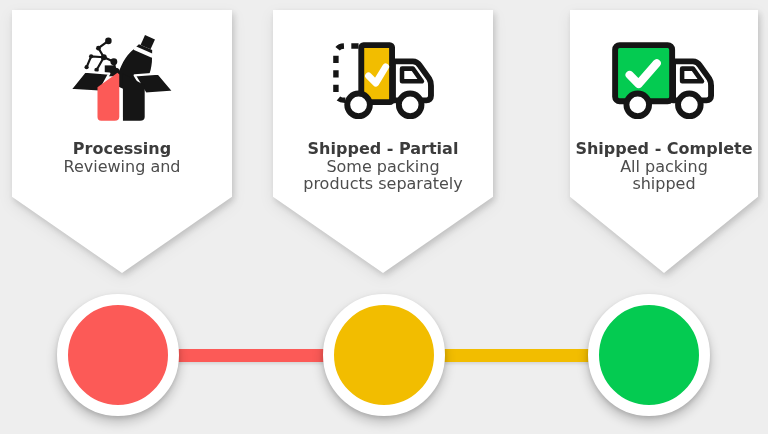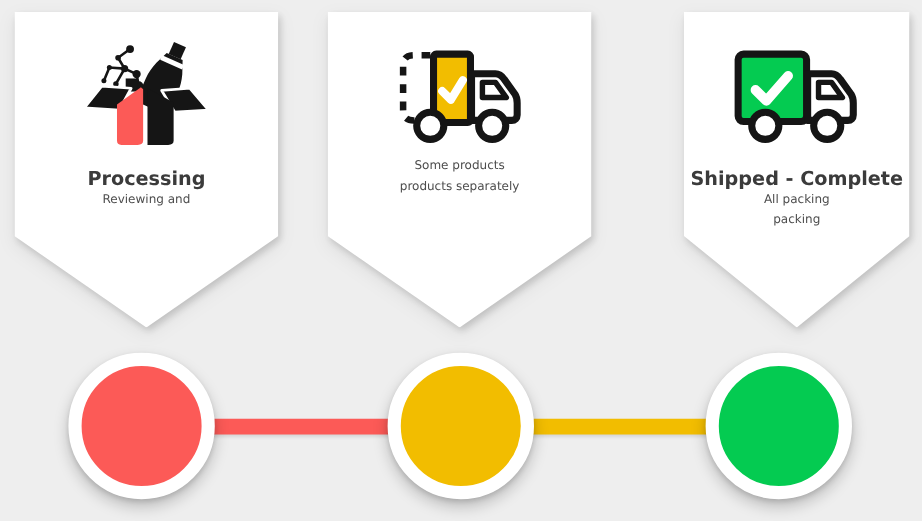--- a/index.html
+++ b/index.html
@@ -24,21 +24,21 @@
   .pennant-shadow.p1{left:12px;} .pennant-shadow.p2{left:273px;} .pennant-shadow.p3{left:538px;padding-left:32px;}
   .pennant{
     width:100%;height:100%;background:var(--c-card);
     clip-path:polygon(0 0,100% 0,100% 71%,50% 100%,0 71%);
     display:flex;flex-direction:column;align-items:center;text-align:center;
   }
   .icon-area{height:102px;margin-top:18px;display:flex;align-items:center;justify-content:center;}
   .stage-title{
     margin-top:10px;font-size:16px;font-weight:bold;color:var(--c-title_text);line-height:18px;
   }
-  .stage-subtitle{font-size:10px;color:var(--c-subtitle_text);line-height:17px;}
+  .stage-subtitle{font-size:16px;color:var(--c-subtitle_text);line-height:17px;}
 
   
   .connector{
     position:absolute;height:13px;top:349px;z-index:1;border-radius:2px;
     box-shadow:0 2px 3px rgba(0,0,0,0.10);
   }
   .connector.c1{left:120px;width:264px;}
   .connector.c2{left:386px;width:263px;}
   .dot{
     position:absolute;top:294px;width:122px;height:122px;z-index:2;
@@ -92,40 +92,41 @@
         <svg width="172" height="91" viewBox="0 0 190 100">
           <path d="M68 13 H53 C46 13 43 16 43 23 V63 C43 70 46 73 53 73 H59" fill="none" stroke="var(--c-ink)" stroke-width="6" stroke-dasharray="8 8"></path>
           <rect x="71" y="12" width="34" height="63" rx="2.5" fill="var(--c-yellow)" stroke="var(--c-ink)" stroke-width="6.5" stroke-linejoin="round"></rect>
           <path d="M79 46 L87 54 L98 36" fill="none" stroke="var(--c-check)" stroke-width="7.5" stroke-linecap="round" stroke-linejoin="round"></path>
           <path d="M106 30 H128 C132 30 134 32 136 35 L146 49 C148 52 148 54 148 57 V68 C148 71 146 73 143 73 H106 Z" fill="#fff" stroke="var(--c-ink)" stroke-width="6.5" stroke-linejoin="round"></path>
           <path d="M116 38 H128 L138 52 H116 Z" fill="#fff" stroke="var(--c-ink)" stroke-width="5" stroke-linejoin="round"></path>
           <circle cx="68" cy="78" r="12.5" fill="#fff" stroke="var(--c-ink)" stroke-width="6.5"></circle>
           <circle cx="125" cy="78" r="12.5" fill="#fff" stroke="var(--c-ink)" stroke-width="6.5"></circle>
         </svg>
       </div>
-      <div class="stage-subtitle">Some products</div>
+      <div class="stage-title">Shipped - Partial</div>
+      <div class="stage-subtitle">Some packing</div>
       <div class="stage-subtitle">products separately</div>
     </div>
   </div>
 
   <div class="pennant-shadow p3">
     <div class="pennant">
       <div class="icon-area">
         <svg width="172" height="91" viewBox="0 0 190 100">
           <rect x="41" y="12" width="63" height="62" rx="5" fill="var(--c-green)" stroke="var(--c-ink)" stroke-width="6.5" stroke-linejoin="round"></rect>
           <path d="M57 45 L67 55 L87 32" fill="none" stroke="var(--c-check)" stroke-width="9" stroke-linecap="round" stroke-linejoin="round"></path>
           <path d="M105 30 H127 C131 30 133 32 135 35 L145 49 C147 52 147 54 147 57 V68 C147 71 145 73 142 73 H105 Z" fill="#fff" stroke="var(--c-ink)" stroke-width="6.5" stroke-linejoin="round"></path>
           <path d="M115 38 H127 L137 52 H115 Z" fill="#fff" stroke="var(--c-ink)" stroke-width="5" stroke-linejoin="round"></path>
           <circle cx="66" cy="78" r="12.5" fill="#fff" stroke="var(--c-ink)" stroke-width="6.5"></circle>
           <circle cx="123" cy="78" r="12.5" fill="#fff" stroke="var(--c-ink)" stroke-width="6.5"></circle>
         </svg>
       </div>
       <div class="stage-title">Shipped - Complete</div>
       <div class="stage-subtitle">All packing</div>
-      <div class="stage-subtitle">packing</div>
+      <div class="stage-subtitle">shipped</div>
     </div>
   </div>
 
   <div>
     <div class="connector c1" style="background: rgb(252, 90, 87);"></div>
     <div class="connector c2" style="background: rgb(242, 189, 0);"></div>
     <div class="dot d1" style="background: rgb(252, 90, 87);"></div>
     <div class="dot d2" style="background: rgb(242, 189, 0);"></div>
     <div class="dot d3" style="background: rgb(4, 203, 81);"></div>
   </div>

